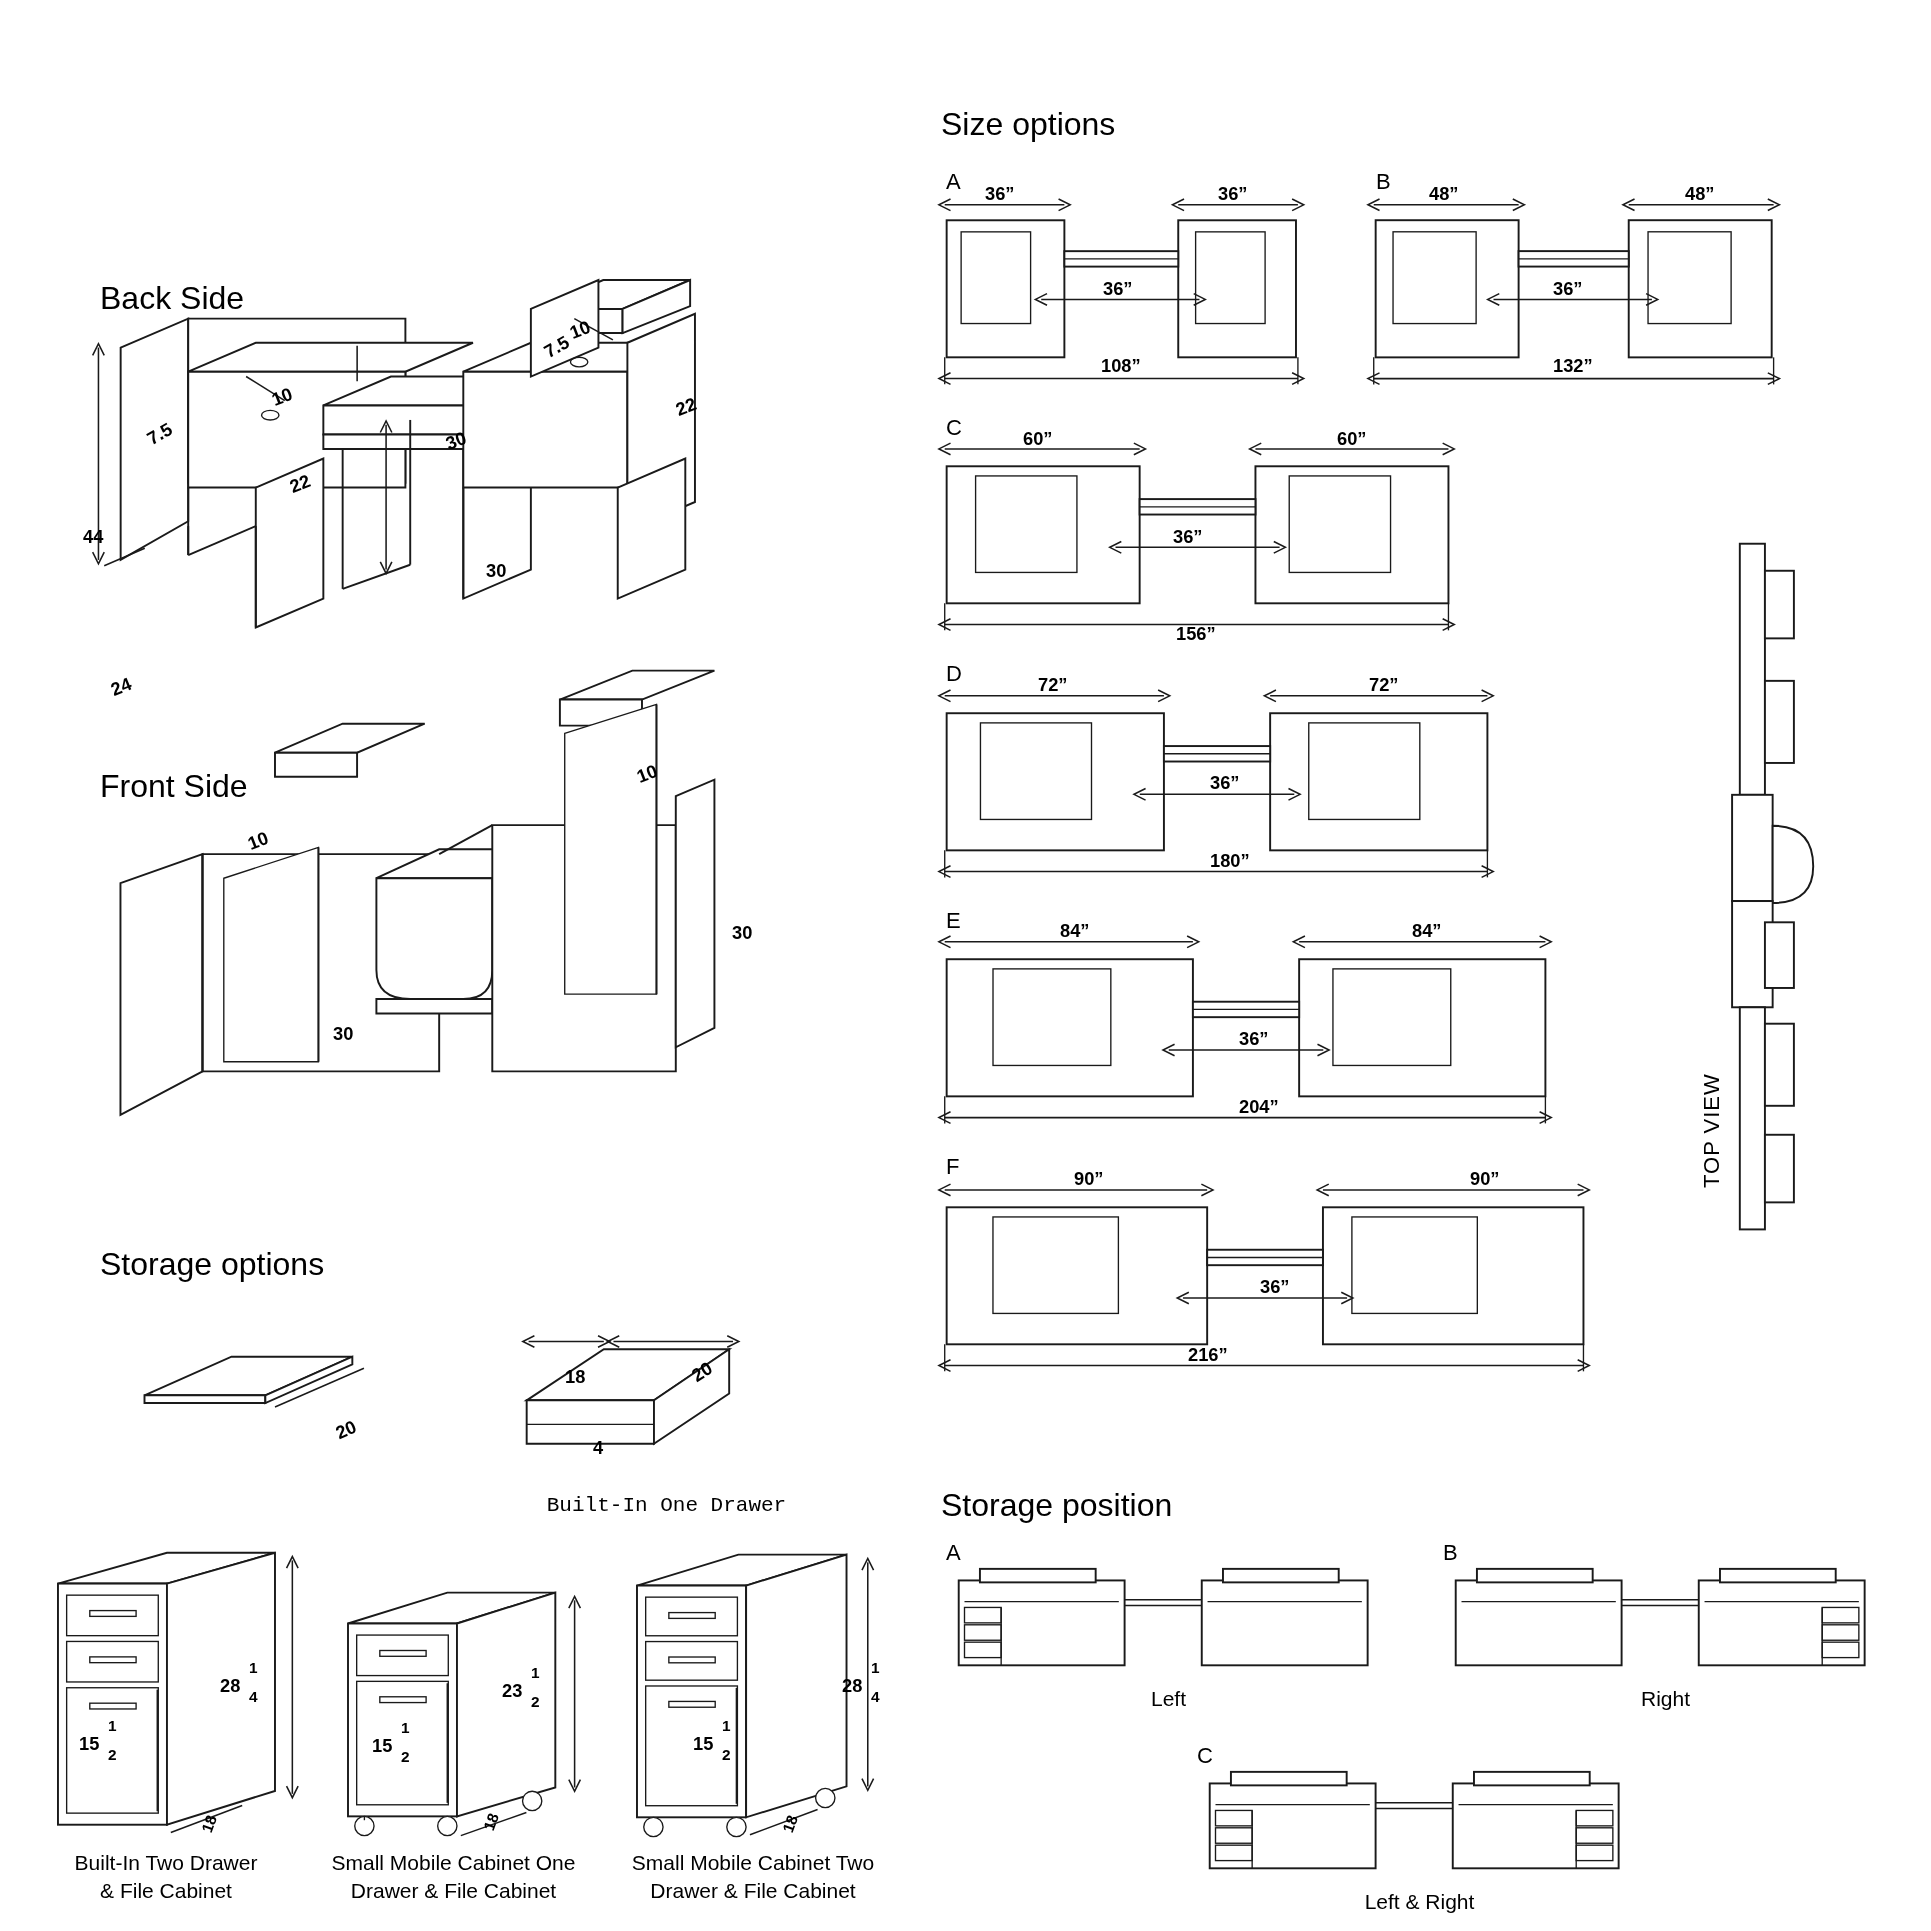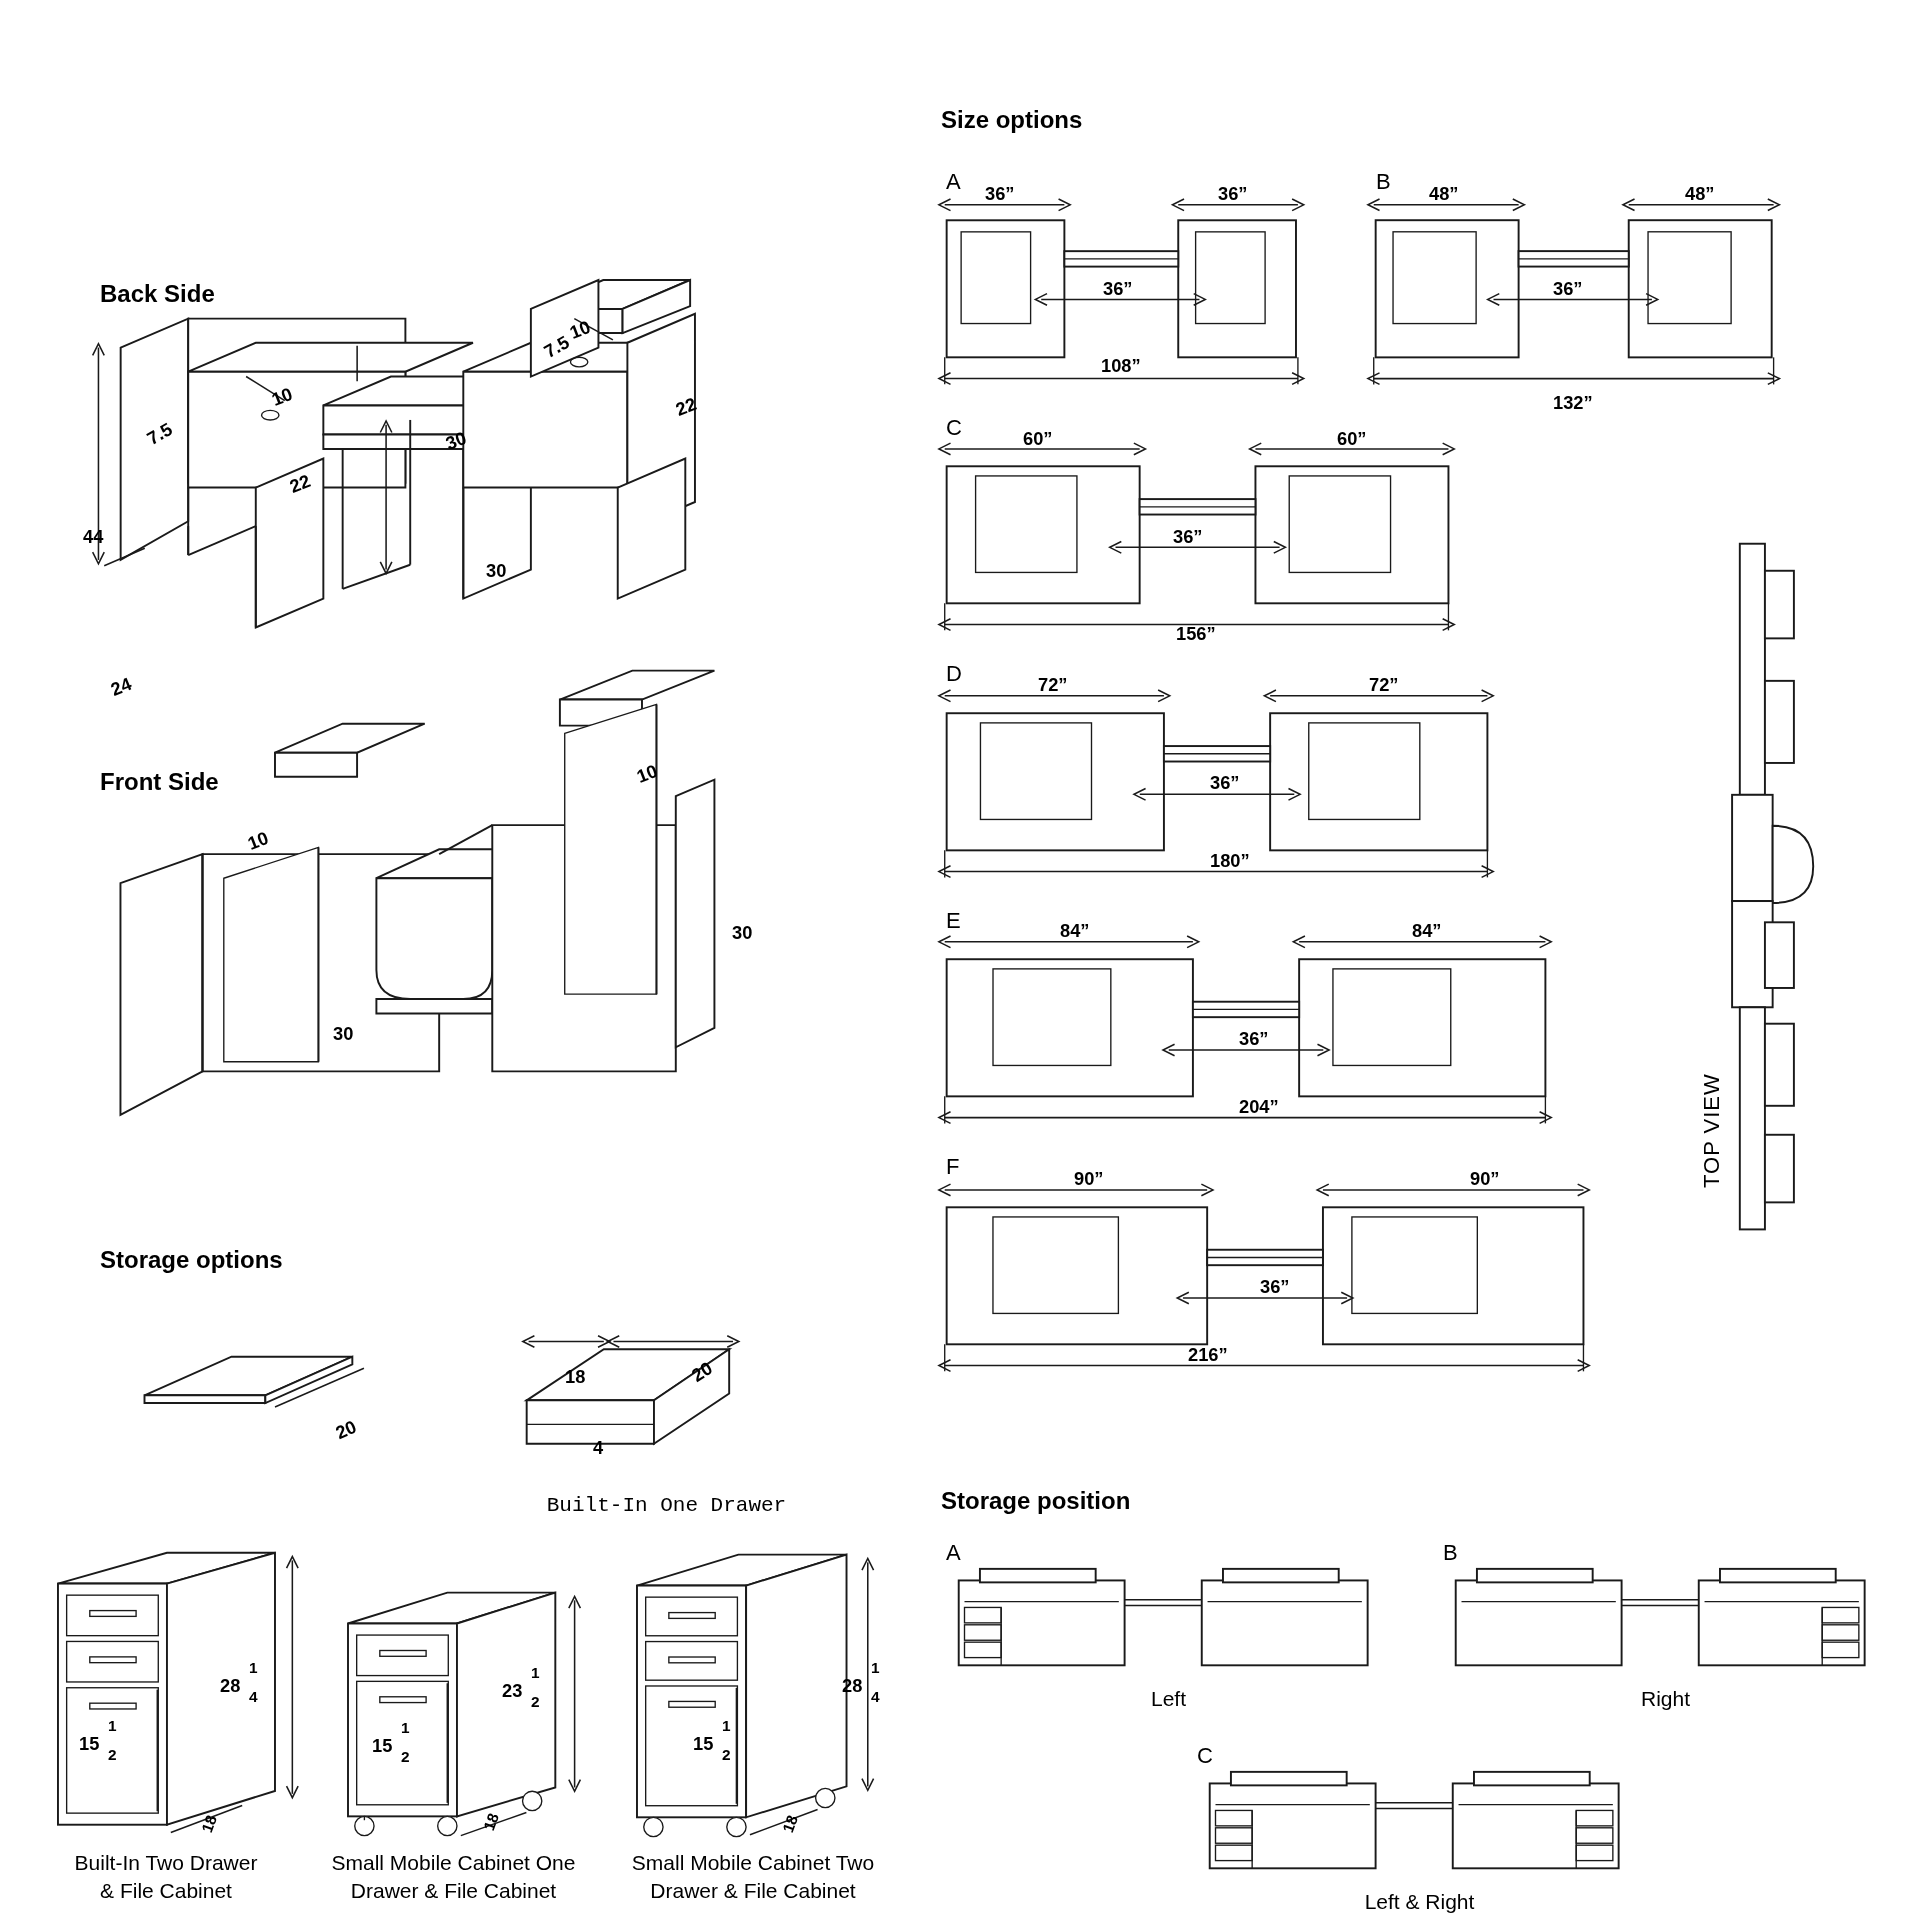--- a/index.html
+++ b/index.html
@@ -27,22 +27,22 @@
     position: absolute;
     left: 70px; top: 97px;
     width: 850px;
     font-size: 40px;
     font-weight: bold;
     line-height: 1.35;
     letter-spacing: 0.3px;
   }
   .section-title {
     position: absolute;
-    font-size: 24px;
-    font-weight: bold;
+    font-size: 32px;
+    font-weight: normal;
   }
   .dim-label {
     position: absolute;
     font-size: 18.3px;
     font-weight: bold;
     font-family: "Liberation Sans", sans-serif;
   }
   .opt-letter {
     position: absolute;
     font-size: 22px;
@@ -235,21 +235,21 @@
     <path class="dimline" d="M290,104 L302,110 L290,116"></path>
     <line class="dimline" x1="8" y1="192" x2="422" y2="192"></line>
     <path class="dimline" d="M14,186 L2,192 L14,198"></path>
     <path class="dimline" d="M416,186 L428,192 L416,198"></path>
     <line class="ln-t" x1="8" y1="170" x2="8" y2="198"></line>
     <line class="ln-t" x1="422" y1="170" x2="422" y2="198"></line>
   </svg>
   <div class="dim-label" style="left:1429px; top:183px;">48”</div>
   <div class="dim-label" style="left:1685px; top:183px;">48”</div>
   <div class="dim-label" style="left:1553px; top:278px;">36”</div>
-  <div class="dim-label" style="left:1553px; top:355px;margin-top:37px;">132”</div>
+  <div class="dim-label" style="left:1553px; top:355px;">132”</div>
 
   <div class="opt-letter" style="left:946px; top:415px;">C</div>
   <svg class="abs" style="left:937px; top:439px;" width="579" height="208" viewBox="0 0 600 215">
     <rect class="fillw" x="10" y="28" width="200" height="142"></rect>
     <rect class="fillw-t" x="40" y="38" width="105" height="100"></rect>
     <rect class="fillw" x="330" y="28" width="200" height="142"></rect>
     <rect class="fillw-t" x="365" y="38" width="105" height="100"></rect>
     <rect class="fillw" x="210" y="62" width="120" height="16"></rect>
     <line class="ln-t" x1="210" y1="70" x2="330" y2="70"></line>
     <line class="dimline" x1="8" y1="10" x2="210" y2="10"></line>

